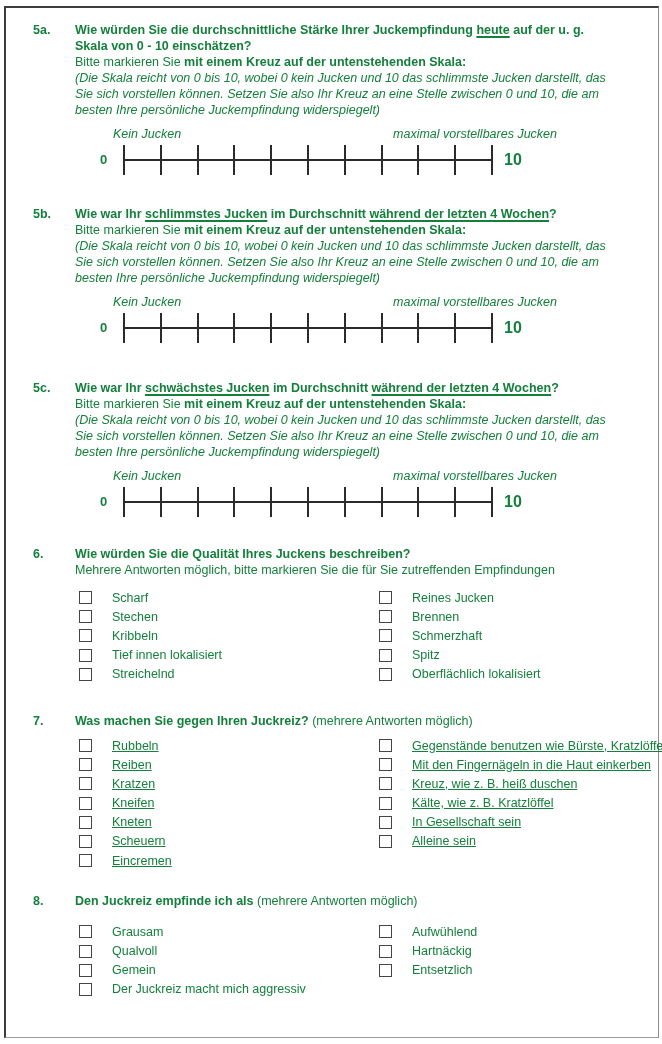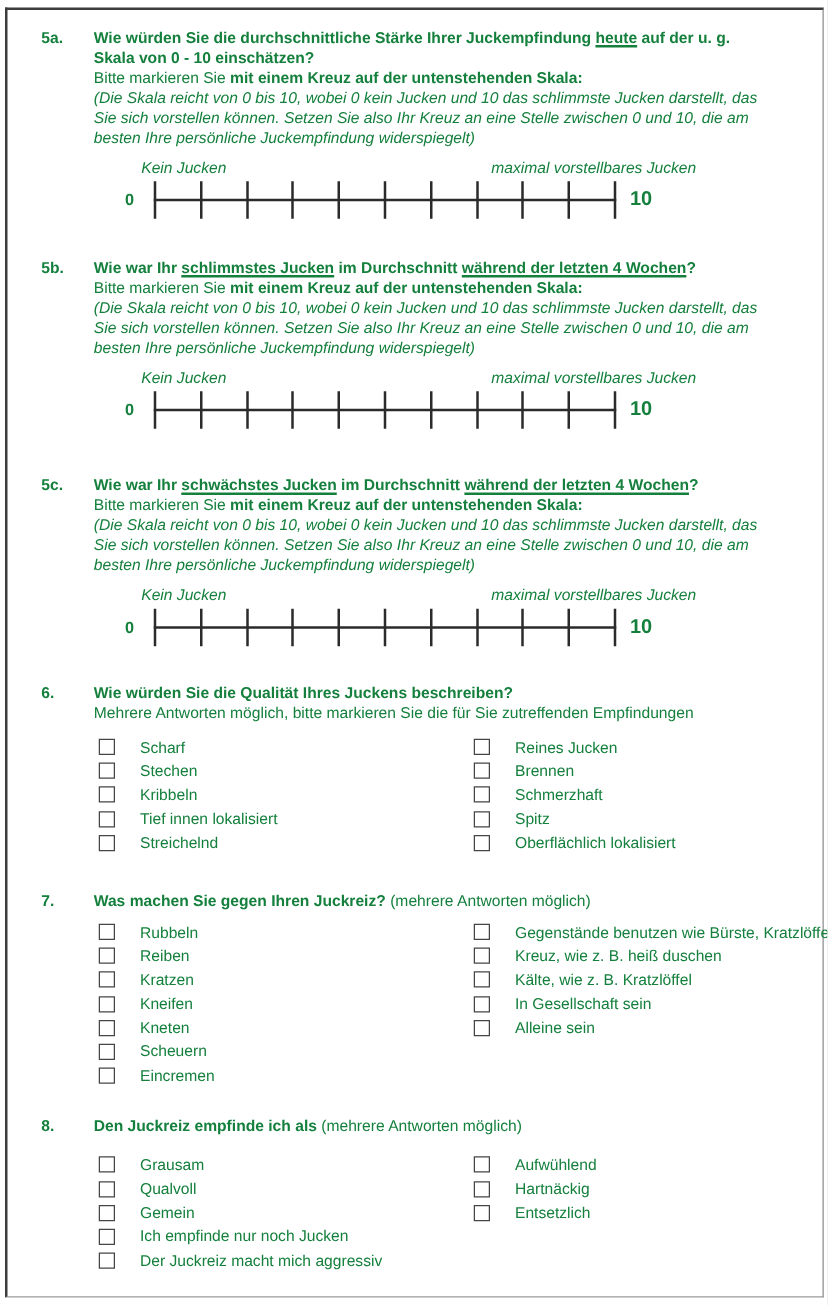--- a/index.html
+++ b/index.html
@@ -56,21 +56,21 @@
     border:1.5px solid #454545; background:#ffffff; margin-right:20px;
   }
   .cb-label { white-space:nowrap; }
   
   .sec-5a { margin-bottom:30px; }
   .sec-5b { margin-bottom:36px; }
   .sec-5c { margin-bottom:28px; }
   .sec-6  { margin-bottom:29px; }
   .sec-6 .cb-cols { margin-top:10px; }
   .sec-7  { margin-bottom:23px; }
-  .sec-7 .cb-cols { margin-top:7px; }
+  .sec-7 .cb-cols { margin-top:7px;text-decoration:underline; }
   .sec-8 .cb-cols { margin-top:13px; }
 </style>
 </head>
 <body>
 
 <div class="page">
   <div class="frame"></div>
   <div class="content">
 
     <section class="sec-5a">
@@ -286,20 +286,24 @@
               <span class="cb-label">Eincremen</span>
             </div>
           </div>
         <div class="cb-col-2">
 
             <div class="cb-row">
               <span class="cb"></span>
               <span class="cb-label">Gegenstände benutzen wie Bürste, Kratzlöffel</span>
             </div>
 
+            <div class="cb-row">
+              <span class="cb"></span>
+              <span class="cb-label">Mit den Fingernägeln in die Haut einkerben</span>
+            </div>
 
             <div class="cb-row">
               <span class="cb"></span>
               <span class="cb-label">Kreuz, wie z. B. heiß duschen</span>
             </div>
 
             <div class="cb-row">
               <span class="cb"></span>
               <span class="cb-label">Kälte, wie z. B. Kratzlöffel</span>
             </div>
@@ -335,24 +339,20 @@
             <div class="cb-row">
               <span class="cb"></span>
               <span class="cb-label">Qualvoll</span>
             </div>
 
             <div class="cb-row">
               <span class="cb"></span>
               <span class="cb-label">Gemein</span>
             </div>
 
-            <div class="cb-row">
-              <span class="cb"></span>
-              <span class="cb-label">Ich empfinde nur noch Jucken</span>
-            </div>
 
             <div class="cb-row">
               <span class="cb"></span>
               <span class="cb-label">Der Juckreiz macht mich aggressiv</span>
             </div>
           </div>
         <div class="cb-col-2">
 
             <div class="cb-row">
               <span class="cb"></span>

